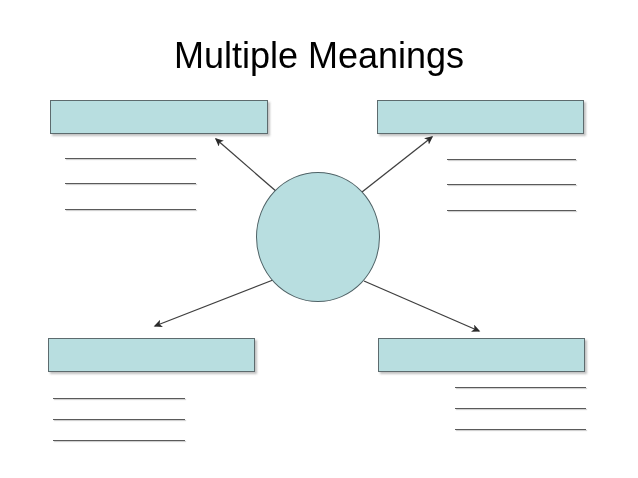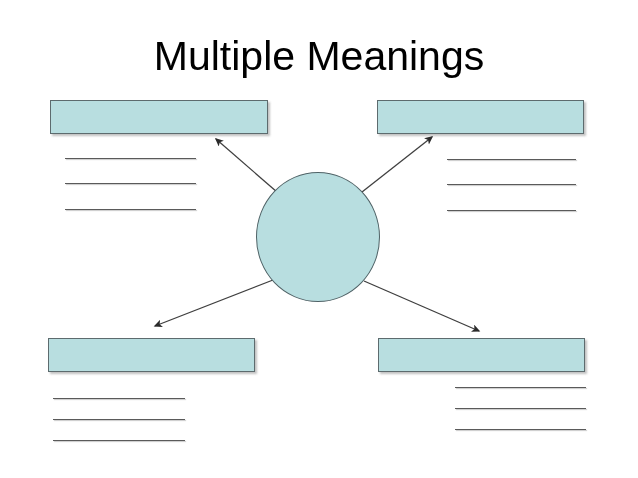--- a/index.html
+++ b/index.html
@@ -14,21 +14,21 @@
     background: #ffffff;
     overflow: hidden;
     font-family: "Liberation Sans", sans-serif;
   }
   #slide-title {
     position: absolute;
     left: 0;
     top: 36px;
     width: 638px;
     text-align: center;
-    font-size: 41px;
+    font-size: 36px;
     font-weight: normal;
     color: #000000;
     letter-spacing: 0px;
     line-height: 40px;
     white-space: nowrap;
   }
   .node-box {
     position: absolute;
     box-sizing: border-box;
     background: #b8dee0;

